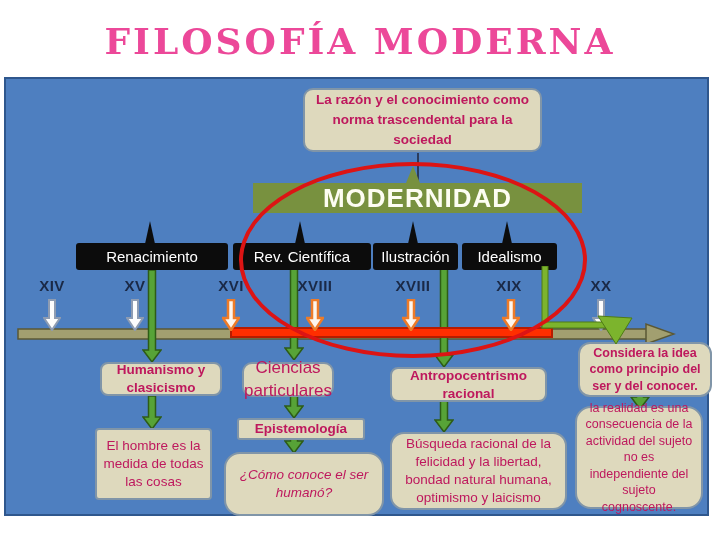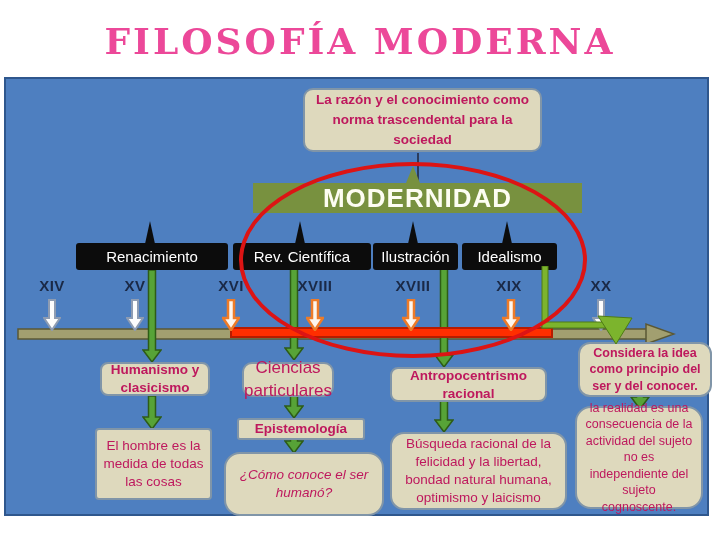--- a/index.html
+++ b/index.html
@@ -64,21 +64,21 @@
   }
   .arrow-svg{z-index:4;}
   #timeline-axis{left:16px;top:322px;z-index:1;}
   #red-period-bar{
     left:230px;top:327px;width:323px;height:11px;
     background:#ff2e00;border:2px solid #b71c00;box-sizing:border-box;z-index:3;
   }
   .green-arrow{z-index:2;}
   .green-arrow.over{z-index:4;}
   #elbow-arrow{left:536px;top:266px;z-index:5;}
-  #humanismo-box{left:100px;top:362px;width:110px;height:34px;border-radius:8px;font-size:13.5px;}
+  #humanismo-box{left:100px;top:362px;width:122px;height:34px;border-radius:8px;font-size:13.5px;}
   #ciencias-box{left:242px;top:362px;width:92px;height:35px;border-radius:10px;font-size:17px;}
   #antropocentrismo-box{left:390px;top:367px;width:157px;height:35px;border-radius:8px;font-size:13.5px;}
   #considera-box{left:578px;top:342px;width:134px;height:55px;border-radius:12px;font-size:12.5px;padding:2px 6px;}
   #epistemologia-box{left:237px;top:418px;width:128px;height:22px;border-radius:3px;font-size:13.5px;}
   #hombre-box{left:95px;top:428px;width:117px;height:72px;border-radius:4px;font-size:13.5px;padding:2px 6px;}
   #como-conoce-box{left:224px;top:452px;width:160px;height:64px;border-radius:16px;font-size:13.5px;padding:2px 10px;font-style:italic;}
   #busqueda-box{left:390px;top:432px;width:177px;height:78px;border-radius:14px;font-size:13.5px;padding:2px 8px;}
   #realidad-box{left:575px;top:406px;width:128px;height:103px;border-radius:16px;font-size:12.5px;padding:2px 8px;}
 </style>
 </head>

